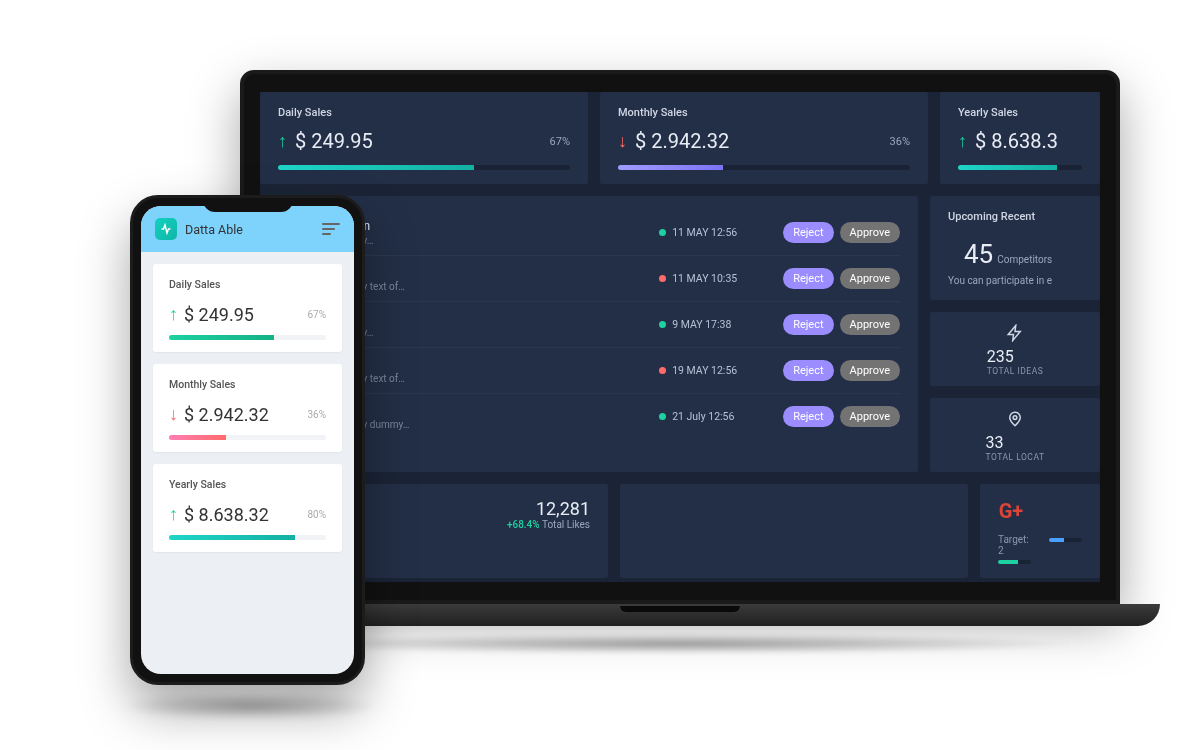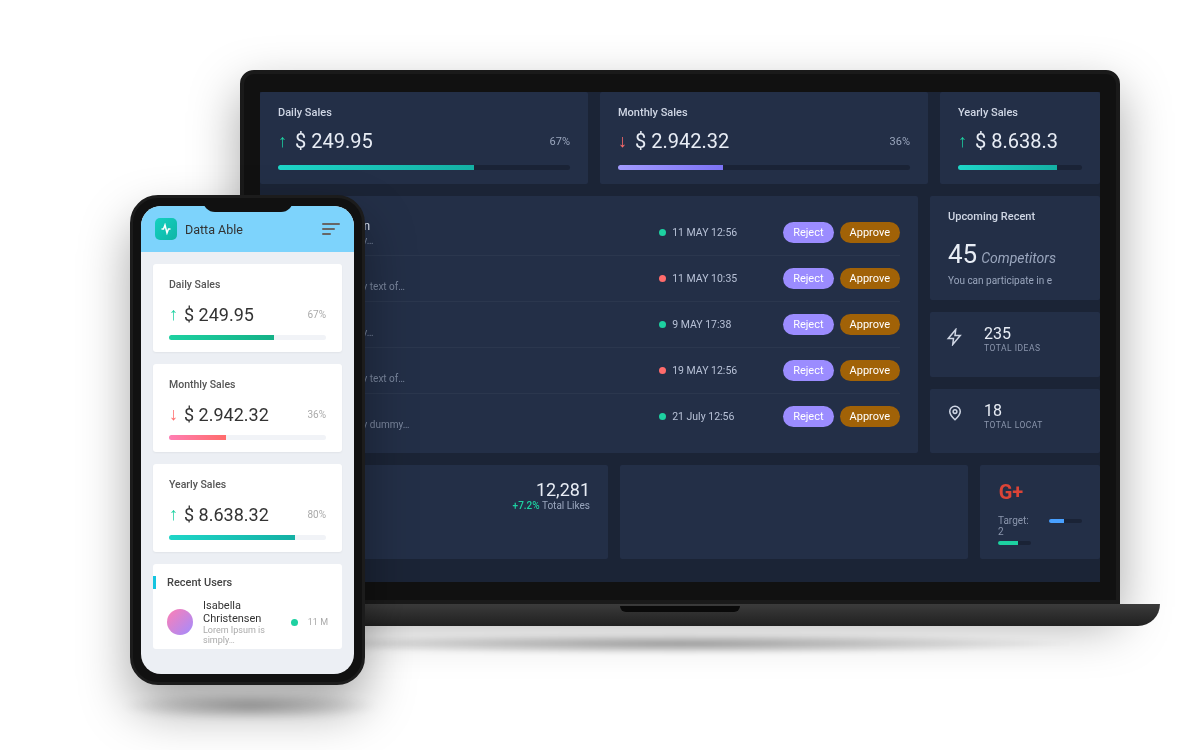--- a/index.html
+++ b/index.html
@@ -33,28 +33,28 @@
   .u-row:last-child { border-bottom:none;}
   .u-name { color:#dfe6f2; font-size:12px; }
   .u-sub  { color:#7b879e; font-size:10px; }
   .u-left { flex:1; display:flex; flex-direction:column; gap:2px;}
   .u-dot { width:7px; height:7px; border-radius:50%; display:inline-block; margin-right:6px;}
   .dot-green{background:#1dd1a1;} .dot-red{background:#ff6b6b;}
   .u-date{min-width:110px;}
   .u-btns{display:flex;gap:6px;}
   .pill{font-size:11px;padding:4px 10px;border-radius:11px;color:#fff;cursor:pointer;}
   .pill.reject{background:#9b8cff;}
-  .pill.approve{background:#a16207;}
+  .pill.approve{background:#737373;}
 
   .side-stack { display:flex; flex-direction:column; gap:12px; width:170px; }
   .event-card { font-size:11px; }
-  .event-num { font-size:26px; color:#e8edf5; display:inline-flex; align-items:baseline; gap:4px; margin:6px 0;}
-  .event-num small{font-size:14px;color:#9aa6bd;font-style:italic;}
+  .event-num { font-size:26px; color:#e8edf5; display:inline-flex; align-items:baseline; gap:4px; margin:6px 16px;}
+  .event-num small{font-size:10px;color:#9aa6bd;}
   .event-card p{font-size:10px;color:#9aa6bd;}
-  .mini-stat{display:flex;gap:20px;align-items:center;}
+  .mini-stat{display:flex;gap:1px;align-items:center;flex-direction:column;}
   .mini-stat svg{flex-shrink:0;}
   .mini-stat .v{font-size:16px;color:#e8edf5;}
   .mini-stat .l{font-size:8.5px;color:#8b96ad;letter-spacing:.5px;}
 
   .social-card { display:flex; flex-direction:column; gap:10px; }
   .social-top { display:flex; justify-content:space-between; align-items:flex-start;}
   .social-icon { width:26px;height:26px; display:flex;align-items:center;justify-content:center;}
   .social-num { text-align:right;}
   .social-num .big{font-size:18px;color:#e8edf5;}
   .social-num .sub{font-size:10px;color:#9aa6bd;}
@@ -245,39 +245,39 @@
             </div>
             <div class="card tight">
               <div class="mini-stat">
                 <span>
                   <svg width="18" height="18" viewBox="0 0 24 24" fill="none" stroke="#cfd6e4" stroke-width="2">
                       <path d="M12 21s-7-6.5-7-11a7 7 0 0 1 14 0c0 4.5-7 11-7 11z"></path>
                       <circle cx="12" cy="10" r="2.5"></circle>
                     </svg>
                 </span>
                 <div>
-                  <div class="v">18</div>
+                  <div class="v">33</div>
                   <div class="l">TOTAL LOCAT</div>
                 </div>
               </div>
             </div>
           </div>
         </div>
 
         <div class="d-row" id="social-row">
             <div class="card social-card">
     <div class="social-top">
       <div class="social-icon">
                   <svg width="22" height="22" viewBox="0 0 24 24" fill="#4267B2">
                     <path d="M22 12a10 10 0 1 0-11.6 9.9v-7H8v-2.9h2.4V9.8c0-2.4 1.4-3.7 3.6-3.7 1 0 2.1.2 2.1.2v2.3h-1.2c-1.2 0-1.5.7-1.5 1.5V12h2.6l-.4 2.9h-2.2v7A10 10 0 0 0 22 12z"></path>
                   </svg>
                 </div>
       <div class="social-num">
         <div class="big">12,281</div>
-        <div class="sub"><b>+7.2%</b> Total Likes</div>
+        <div class="sub"><b>+68.4%</b> Total Likes</div>
       </div>
     </div>
             </div>
             <div class="card social-card">
             </div>
             <div class="card social-card" style="max-width: 120px; overflow: hidden;">
     <div class="social-top">
       <div class="social-icon">
                   <span style="color:#DB4437;font-size:20px;font-weight:bold;">G+</span>
                 </div>
@@ -364,30 +364,17 @@
       <div class="p-amt">
         <span class="up">↑</span>
         <span>$ 8.638.32</span>
       </div>
       <span class="p-pct">80%</span>
     </div>
     <div class="p-bar">
               <i style="width:80%;background:linear-gradient(90deg,#1ed6c8,#14b0a4)"></i>
             </div>
           </div>
-          <div class="p-section">
-  <h6>Recent Users</h6>
-  <div class="p-user">
-    <div class="p-avatar"></div>
-    <div class="info">
-      <div class="nm">Isabella Christensen</div>
-      <div class="sb">Lorem Ipsum is simply…</div>
-    </div>
-    <div class="dt">
-      <span class="u-dot dot-green"></span>11 M
-    </div>
-  </div>
-          </div>
         </div>
 
     </div>
   </div>
 </div>
 
 </body></html>

